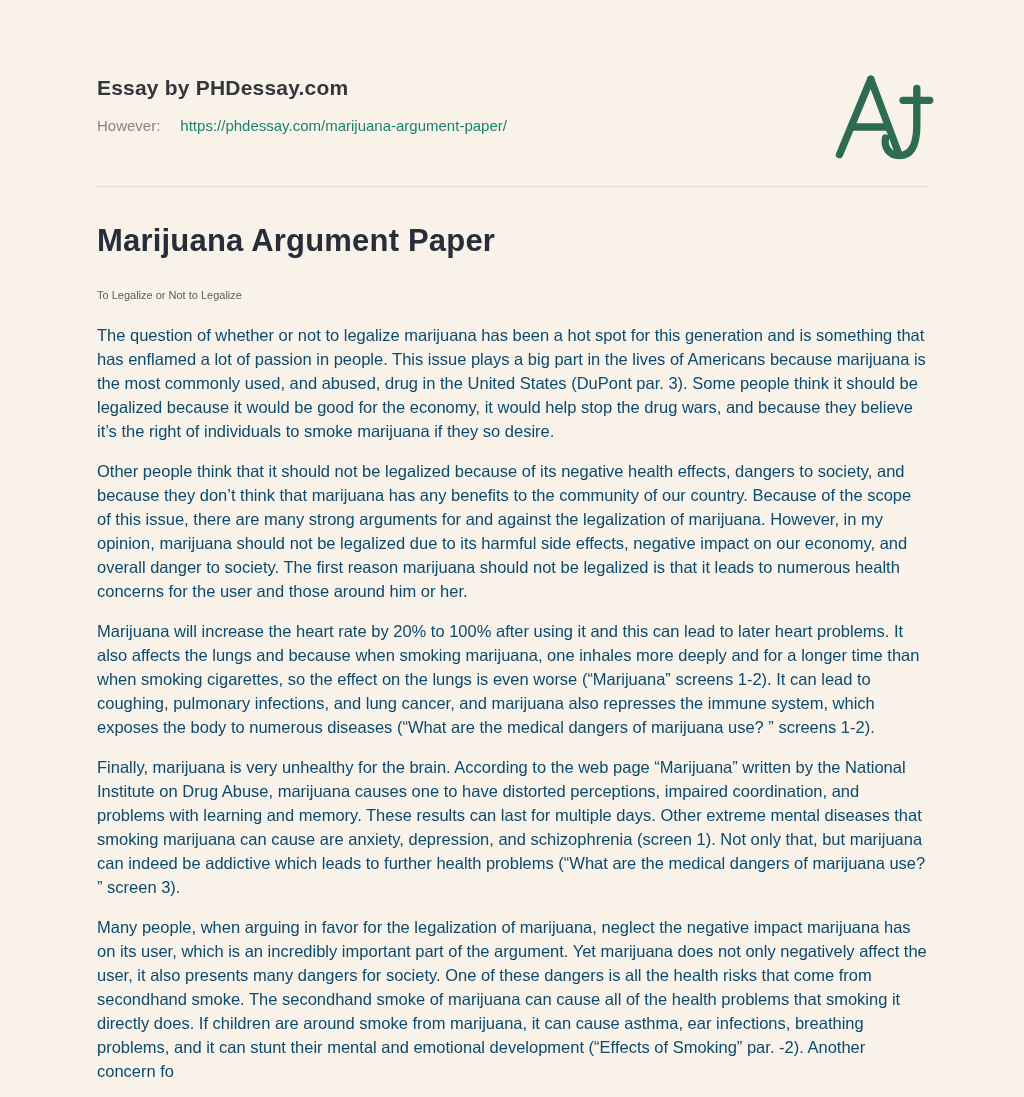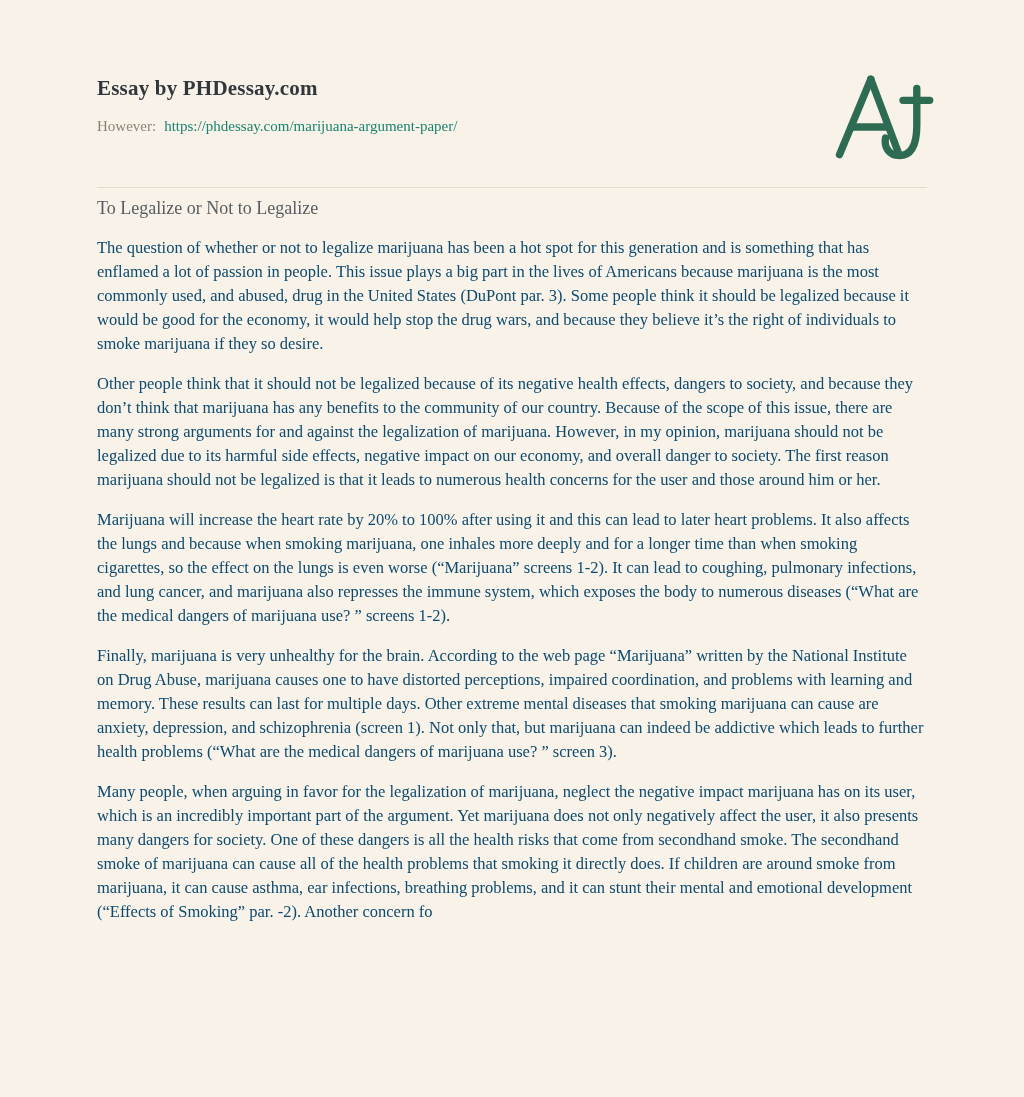--- a/index.html
+++ b/index.html
@@ -3,39 +3,39 @@
 <meta charset="utf-8">
 <style>
   * { margin: 0; padding: 0; box-sizing: border-box; }
   html, body { background: #f8f2e8; }
   .page {
     position: relative;
     width: 1024px;
     height: 1097px;
     background: #f8f2e8;
     overflow: hidden;
-    font-family: Liberation Serif, serif;
+    font-family: Liberation Sans, sans-serif;
   }
   .inner { padding: 0 97px; }
   .byline {
     padding-top: 76px;
     font-size: 21px;
     font-weight: 700;
     color: #32373d;
     letter-spacing: 0.2px;
   }
   .source {
     margin-top: 17px;
     font-size: 15px;
     color: #8a8478;
   }
   .source-link {
     color: #1b8271;
     text-decoration: none;
-    margin-left: 8px;
+    margin-left: 20px;
   }
   .logo {
     position: absolute;
     top: 70px;
     right: 88px;
     width: 112px;
     height: 92px;
   }
   .divider {
     border: none;
@@ -43,22 +43,22 @@
     margin: 52px 97px 0 97px;
   }
   .title {
     margin-top: 36px;
     font-size: 31px;
     font-weight: 700;
     color: #272e3a;
     letter-spacing: 0.2px;
   }
   .subtitle {
-    margin-top: 8px;
-    font-size: 18px;
+    margin-top: 24px;
+    font-size: 11px;
     line-height: 24px;
     color: #585d63;
   }
   .para {
     margin-top: 16px;
     font-size: 16.5px;
     line-height: 24px;
     color: #0c4a6e;
     max-width: 832px;
   }
@@ -81,20 +81,21 @@
       <path d="M50,10 L80,90"></path>
       <path d="M29,62 L69,62"></path>
       <path d="M100,20 L100,60 C100,84 92,93 81,93 C70,93 64,84 66,74"></path>
       <path d="M85,33 L114,33"></path>
     </svg>
   </header>
 
   <hr class="divider">
 
   <main class="inner">
+    <h1 class="title">Marijuana Argument Paper</h1>
 
     <p class="subtitle">To Legalize or Not to Legalize</p>
 
     <p class="para">The question of whether or not to legalize marijuana has been a hot spot for this generation and is something that has enflamed a lot of passion in people. This issue plays a big part in the lives of Americans because marijuana is the most commonly used, and abused, drug in the United States (DuPont par. 3). Some people think it should be legalized because it would be good for the economy, it would help stop the drug wars, and because they believe it’s the right of individuals to smoke marijuana if they so desire.</p>
     <p class="para">Other people think that it should not be legalized because of its negative health effects, dangers to society, and because they don’t think that marijuana has any benefits to the community of our country. Because of the scope of this issue, there are many strong arguments for and against the legalization of marijuana. However, in my opinion, marijuana should not be legalized due to its harmful side effects, negative impact on our economy, and overall danger to society. The first reason marijuana should not be legalized is that it leads to numerous health concerns for the user and those around him or her.</p>
     <p class="para">Marijuana will increase the heart rate by 20% to 100% after using it and this can lead to later heart problems. It also affects the lungs and because when smoking marijuana, one inhales more deeply and for a longer time than when smoking cigarettes, so the effect on the lungs is even worse (“Marijuana” screens 1-2). It can lead to coughing, pulmonary infections, and lung cancer, and marijuana also represses the immune system, which exposes the body to numerous diseases (“What are the medical dangers of marijuana use? ” screens 1-2).</p>
     <p class="para">Finally, marijuana is very unhealthy for the brain. According to the web page “Marijuana” written by the National Institute on Drug Abuse, marijuana causes one to have distorted perceptions, impaired coordination, and problems with learning and memory. These results can last for multiple days. Other extreme mental diseases that smoking marijuana can cause are anxiety, depression, and schizophrenia (screen 1). Not only that, but marijuana can indeed be addictive which leads to further health problems (“What are the medical dangers of marijuana use? ” screen 3).</p>
     <p class="para">Many people, when arguing in favor for the legalization of marijuana, neglect the negative impact marijuana has on its user, which is an incredibly important part of the argument. Yet marijuana does not only negatively affect the user, it also presents many dangers for society. One of these dangers is all the health risks that come from secondhand smoke. The secondhand smoke of marijuana can cause all of the health problems that smoking it directly does. If children are around smoke from marijuana, it can cause asthma, ear infections, breathing problems, and it can stunt their mental and emotional development (“Effects of Smoking” par. -2). Another concern fo</p>
   </main>
 

